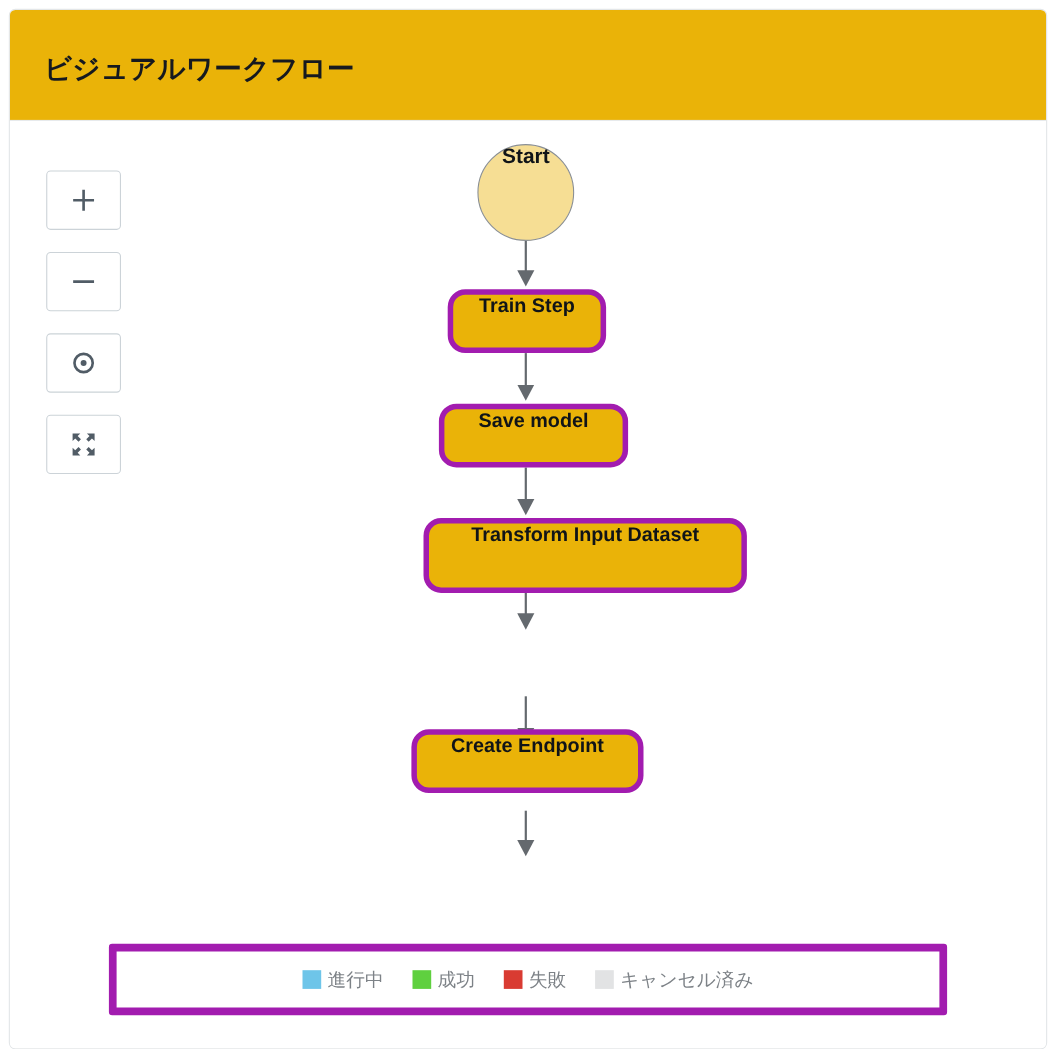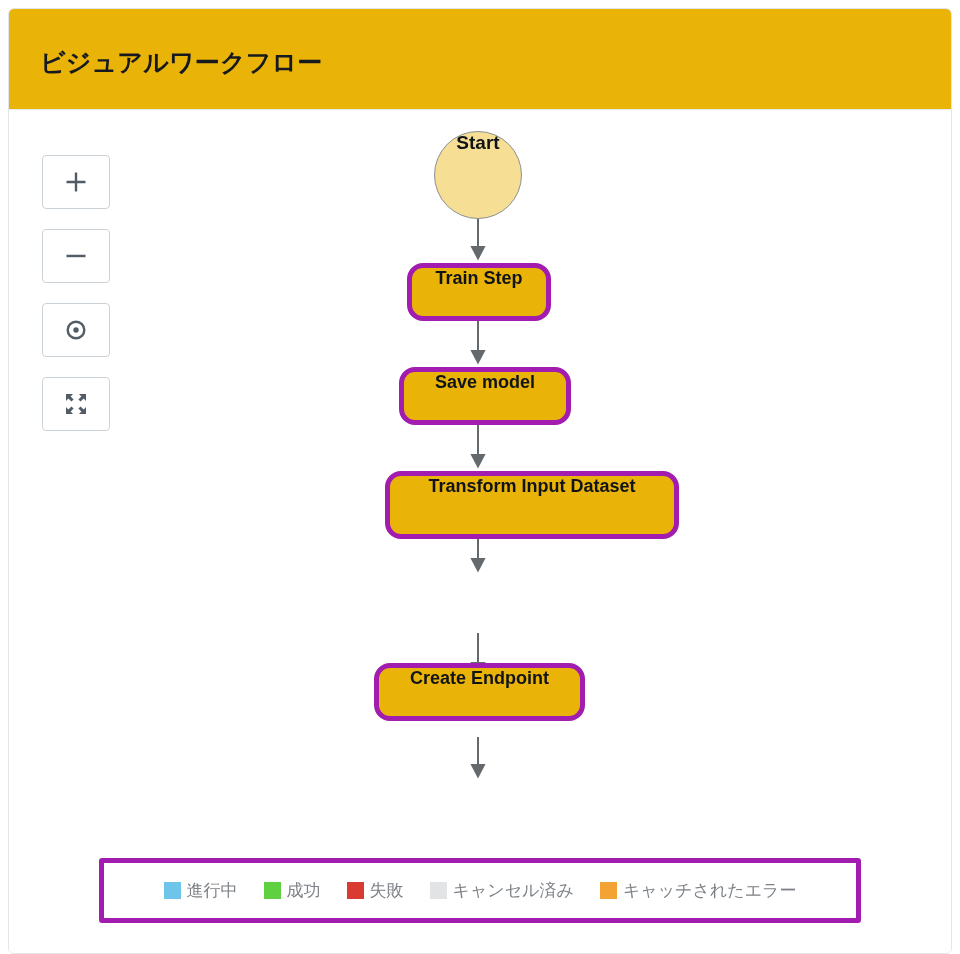--- a/index.html
+++ b/index.html
@@ -118,21 +118,21 @@
   }
 
   
   #legend {
     position: absolute;
     left: 90px;
     top: 747px;
     width: 762px;
     height: 65px;
     background: #ffffff;
-    border: 5px solid #a21caf;
+    border: 7px solid #a21caf;
     border-radius: 3px;
     box-sizing: border-box;
     display: flex;
     align-items: center;
     justify-content: center;
   }
   .legend-item {
     display: flex;
     align-items: center;
     margin: 0 13px;
@@ -257,21 +257,17 @@
       <div class="legend-item">
         <span class="legend-swatch" style="background:#d93b32;"></span>
         <span class="legend-label">失敗</span>
       </div>
 
       <div class="legend-item">
         <span class="legend-swatch" style="background:#e2e3e4;"></span>
         <span class="legend-label">キャンセル済み</span>
       </div>
 
-      <div class="legend-item">
-        <span class="legend-swatch" style="background:#f2a333;"></span>
-        <span class="legend-label">キャッチされたエラー</span>
-      </div>
 
     </div>
 
   </div>
 </div>
 
 </body></html>

